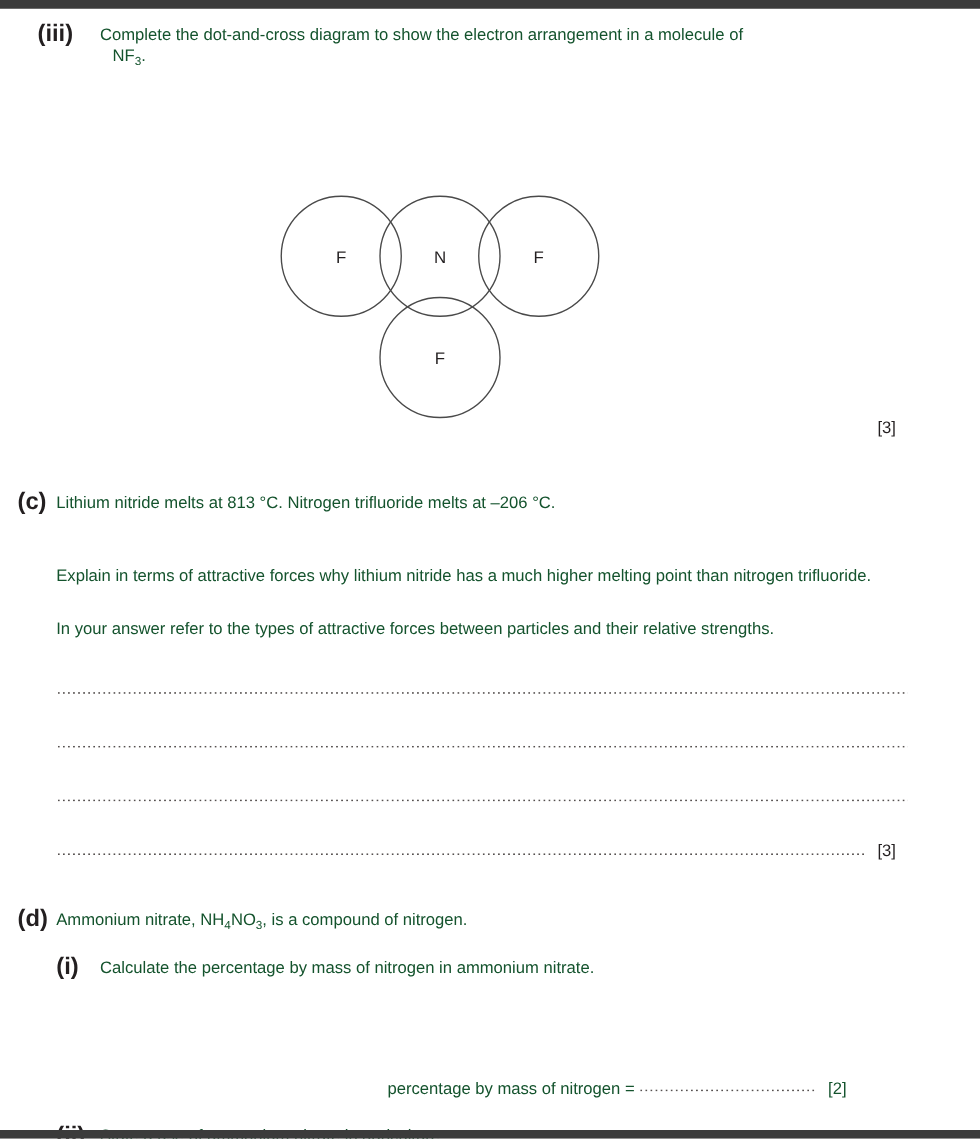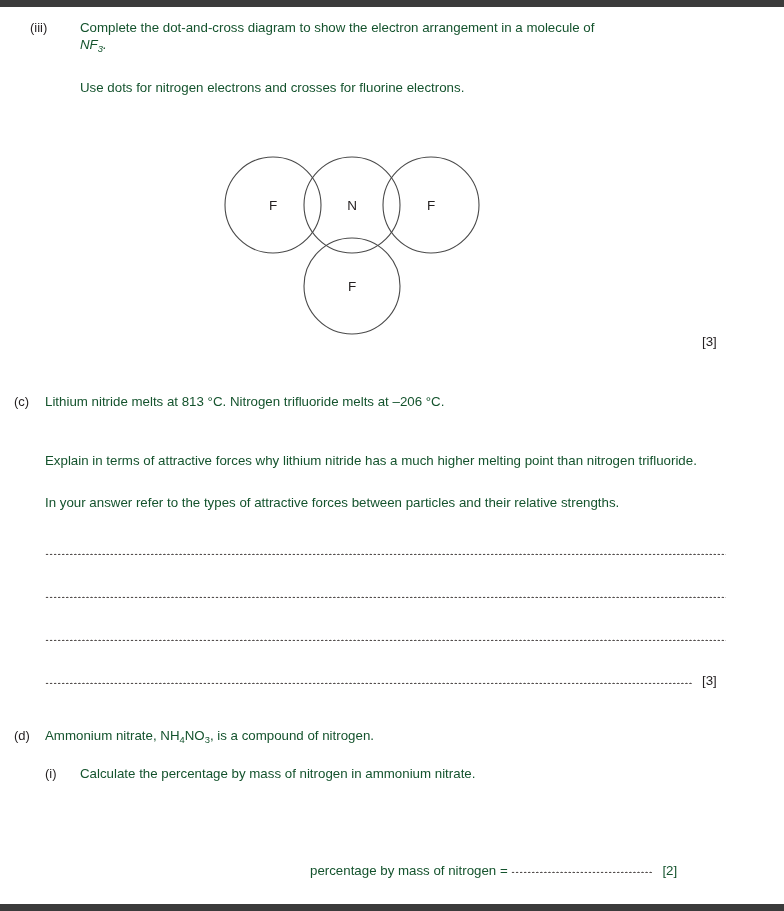--- a/index.html
+++ b/index.html
@@ -36,22 +36,22 @@
   .para {
     position: absolute;
     font-size: 13.3px;
     line-height: 17px;
     color: #14532d;
   }
   .para.justify { text-align: justify; }
 
   .label {
     position: absolute;
-    font-size: 13px;
-    font-weight: normal;
+    font-size: 19px;
+    font-weight: bold;
     color: #231f20;
     line-height: 17px;
   }
 
   .marks {
     position: absolute;
     font-size: 13.3px;
     color: #231f20;
     line-height: 17px;
   }
@@ -104,25 +104,24 @@
 
 <div class="edge-bar top"></div>
 <div class="edge-bar bottom"></div>
 
 <div class="page">
 
   <div class="label" style="left:30px; top:12px;">(iii)</div>
 
   <div class="para" style="left:80px; top:12px; width:648px;">Complete the dot-and-cross diagram to show the electron arrangement in a molecule of</div>
 
-  <div class="para" style="left:80px; top:29px; width:200px;font-style:italic;">
+  <div class="para" style="left:90px; top:29px; width:200px;">
     <span>NF</span><sub>3</sub><span>.</span>
   </div>
 
-  <div class="para" style="left:80px; top:72px; width:648px;">Use dots for nitrogen electrons and crosses for fluorine electrons.</div>
 
 
   <div class="diagram">
     <svg width="280" height="195" viewBox="0 0 280 195" xmlns="http://www.w3.org/2000/svg">
       <g fill="none" stroke="#4a4a4a" stroke-width="1.1">
         <circle cx="58" cy="56" r="48"></circle>
         <circle cx="137" cy="56" r="48"></circle>
         <circle cx="216" cy="56" r="48"></circle>
         <circle cx="137" cy="137" r="48"></circle>
       </g>

